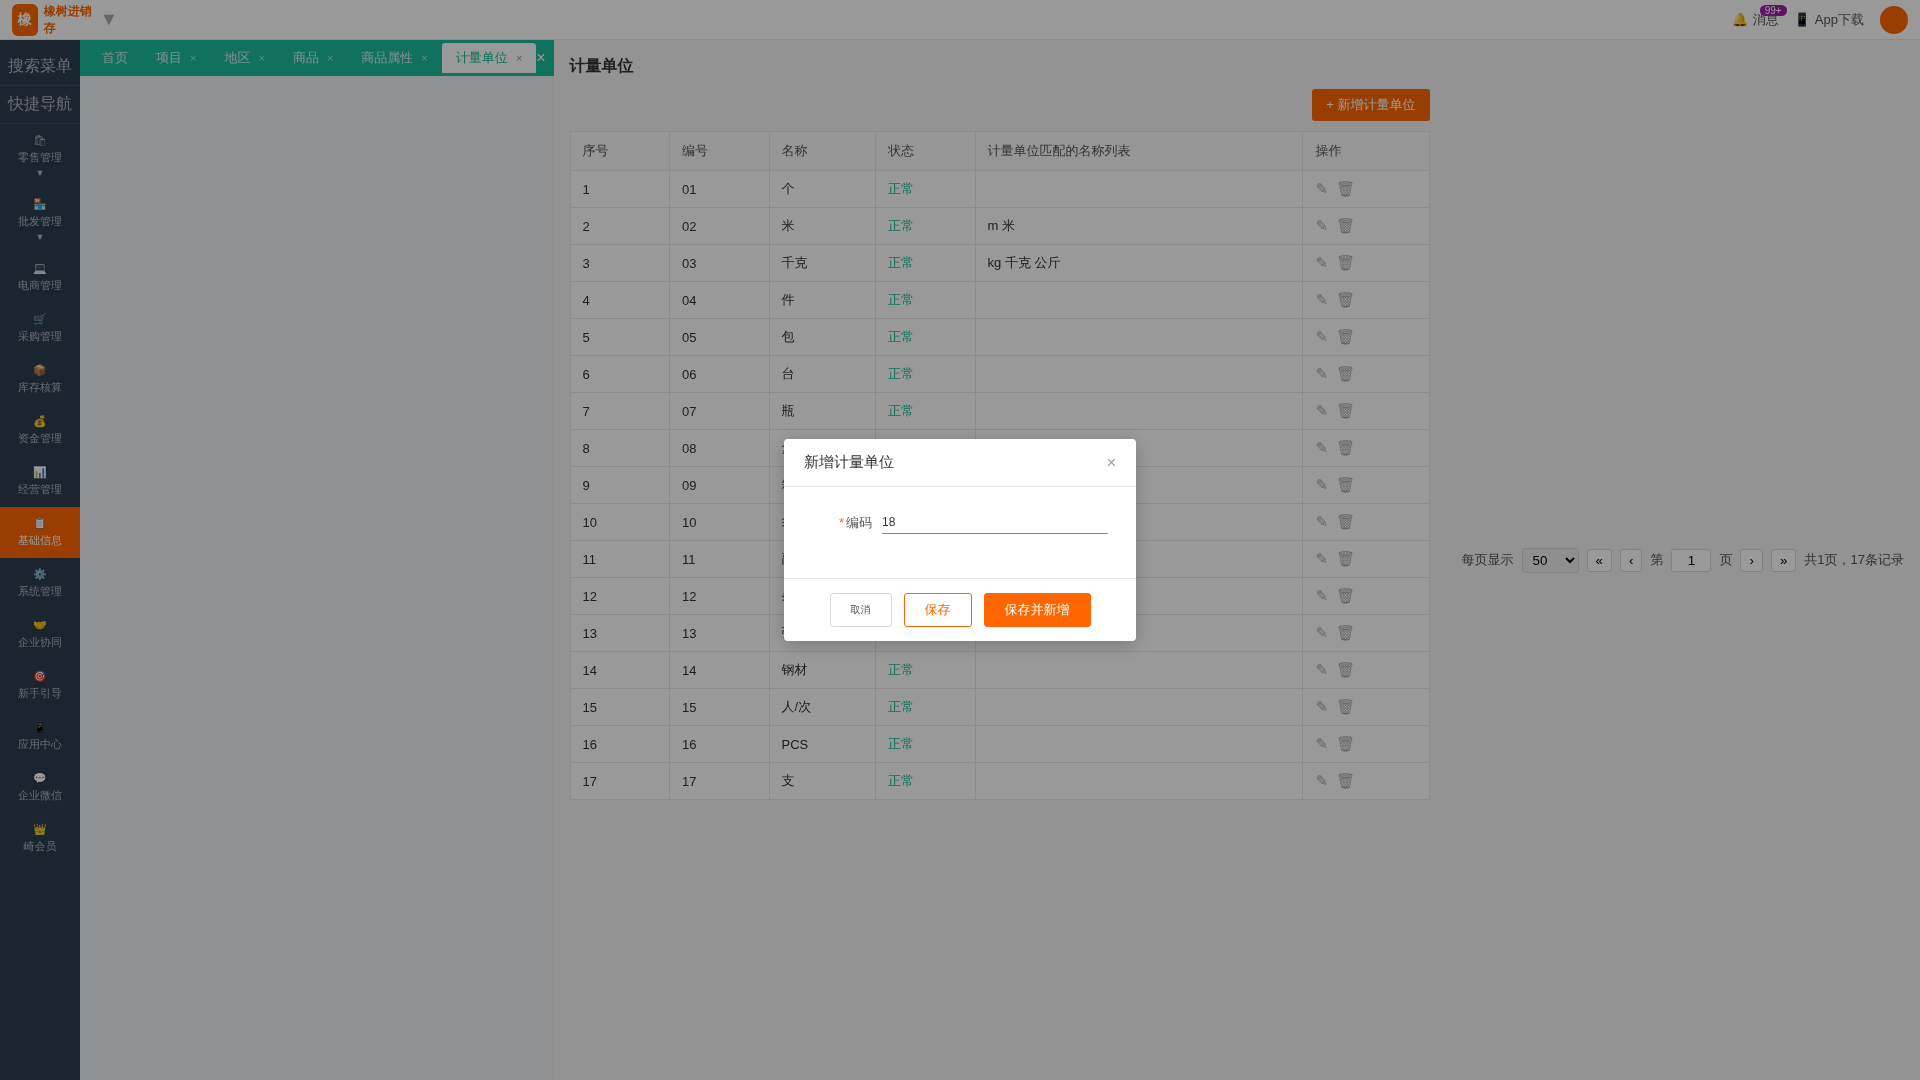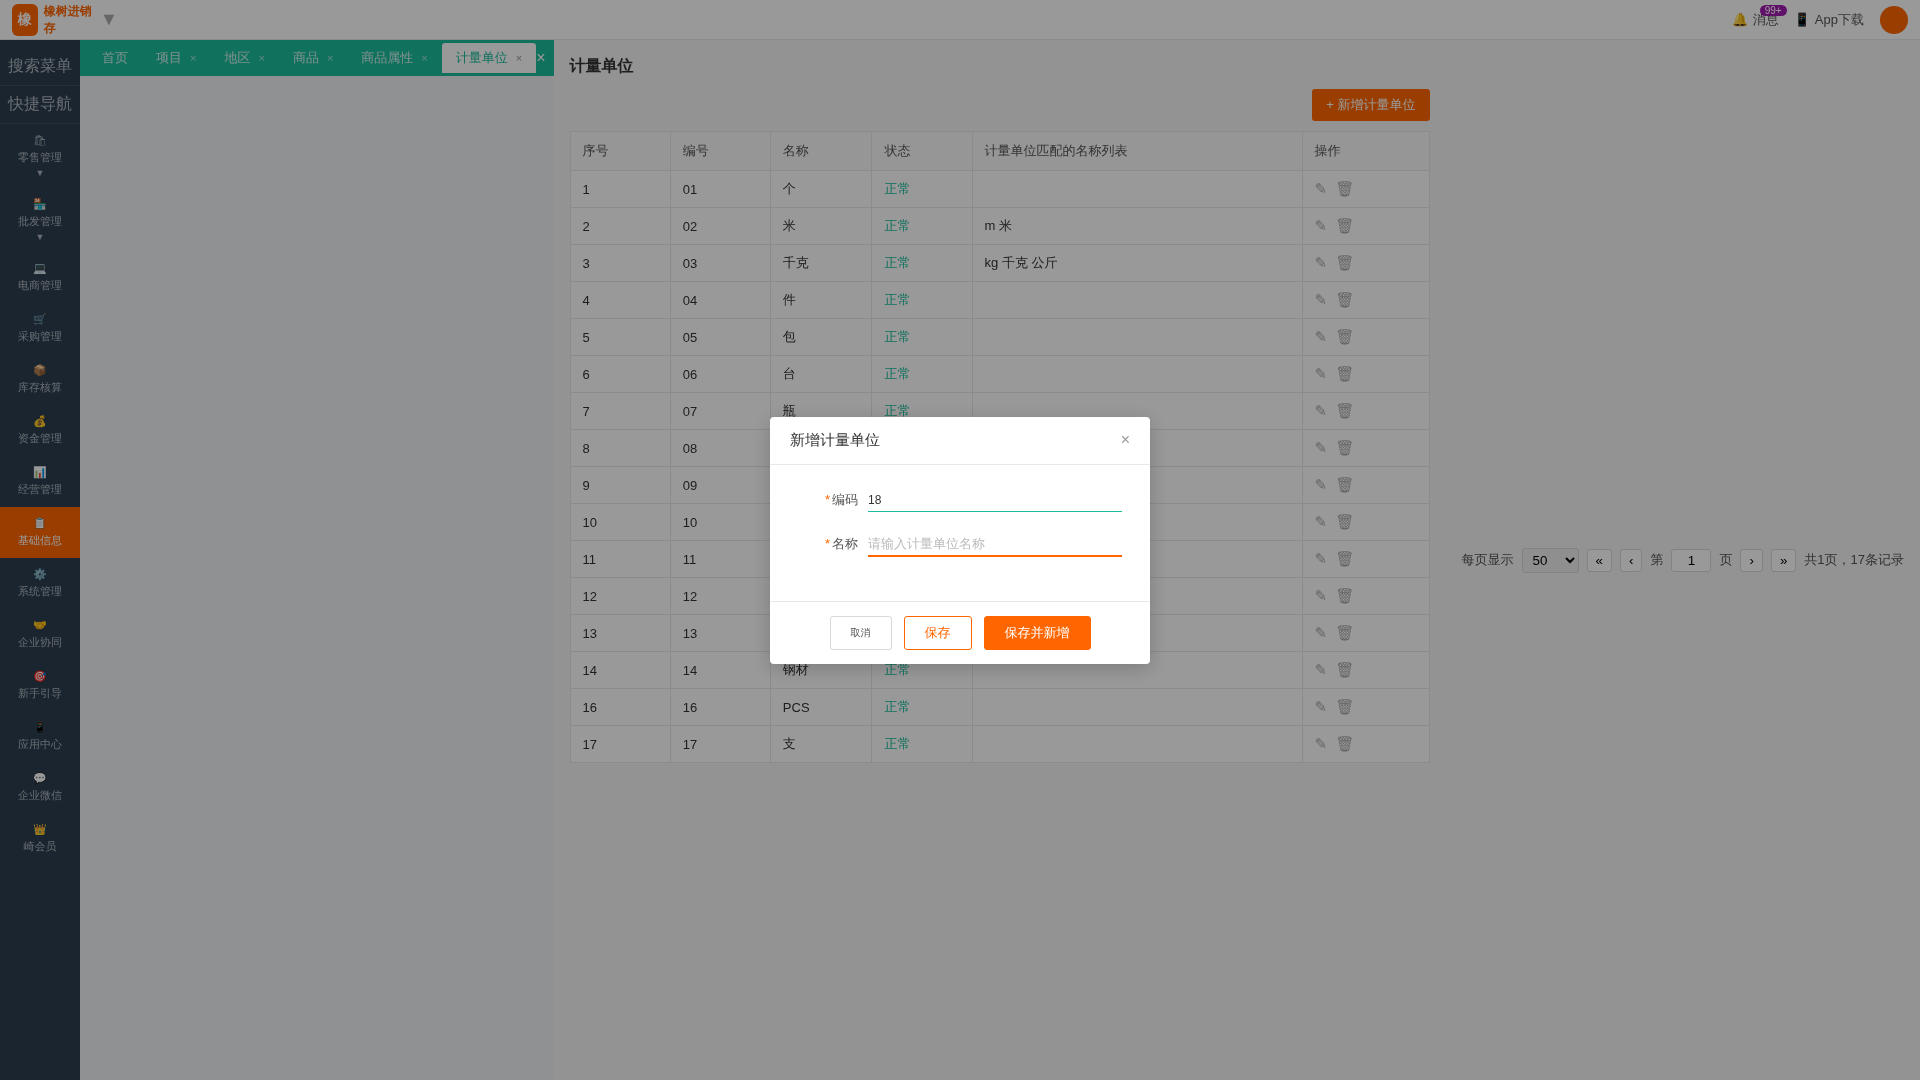--- a/index.html
+++ b/index.html
@@ -51,21 +51,21 @@
     .edit-icon, .delete-icon { cursor: pointer; color: #aaa; font-size: 15px; }
 
     
     .pagination-bar { display: flex; align-items: center; justify-content: flex-end; padding: 12px 16px; background: #f5f5f5; gap: 8px; font-size: 13px; color: #555; }
     .pagination-bar select { border: 1px solid #d9d9d9; border-radius: 3px; padding: 3px 6px; }
     .page-btn { border: 1px solid #d9d9d9; background: #fff; padding: 3px 8px; cursor: pointer; border-radius: 3px; }
     .page-input { border: 1px solid #d9d9d9; width: 40px; text-align: center; border-radius: 3px; padding: 3px; }
 
     
     .overlay { position: fixed; top: 0; left: 0; width: 100%; height: 100%; background: rgba(0,0,0,0.4); display: flex; align-items: center; justify-content: center; z-index: 1000; }
-    .modal { background: #fff; border-radius: 4px; width: 380px; box-shadow: 0 4px 20px rgba(0,0,0,0.2); }
+    .modal { background: #fff; border-radius: 4px; width: 352px; box-shadow: 0 4px 20px rgba(0,0,0,0.2); }
     .modal-header { padding: 14px 20px; border-bottom: 1px solid #e8e8e8; display: flex; align-items: center; justify-content: space-between; }
     .modal-title { font-size: 15px; font-weight: 500; color: #333; }
     .modal-close { cursor: pointer; color: #999; font-size: 16px; }
     .modal-body { padding: 24px 28px; }
     .form-row { display: flex; align-items: center; margin-bottom: 20px; }
     .form-label { width: 60px; text-align: right; margin-right: 10px; font-size: 13px; color: #555; }
     .form-label .required { color: #f60; margin-right: 2px; }
     .form-input { flex: 1; border: none; border-bottom: 1px solid #1bbc9b; padding: 4px 0; font-size: 12px; outline: none; color: #333; }
     .form-input::placeholder { color: #bbb; font-size: 13px; }
     .form-input-name { flex: 1; border: none; border-bottom: 2px solid #f60; padding: 4px 0; font-size: 13px; outline: none; color: #333; }
@@ -397,20 +397,33 @@
       <td><span class="status-normal">正常</span></td>
       <td></td>
       <td>
         <div class="action-btns">
           <span class="edit-icon">✎</span>
           <span class="delete-icon">🗑</span>
         </div>
       </td>
     </tr>
               <tr>
+      <td>15</td>
+      <td>15</td>
+      <td>人/次</td>
+      <td><span class="status-normal">正常</span></td>
+      <td></td>
+      <td>
+        <div class="action-btns">
+          <span class="edit-icon">✎</span>
+          <span class="delete-icon">🗑</span>
+        </div>
+      </td>
+    </tr>
+              <tr>
       <td>16</td>
       <td>16</td>
       <td>PCS</td>
       <td><span class="status-normal">正常</span></td>
       <td></td>
       <td>
         <div class="action-btns">
           <span class="edit-icon">✎</span>
           <span class="delete-icon">🗑</span>
         </div>
@@ -460,26 +473,20 @@
       <span class="modal-title">新增计量单位</span>
       <span class="modal-close">×</span>
     </div>
     <div class="modal-body">
       <div class="form-row">
         <div class="form-label">
           <span class="required">*</span><span>编码</span>
         </div>
         <input class="form-input" type="text" value="18" style="">
       </div>
-      <div class="form-row">
-        <div class="form-label">
-          <span class="required">*</span><span>名称</span>
-        </div>
-        <input class="form-input-name" type="text" placeholder="请输入计量单位名称" style="">
-      </div>
     </div>
     <div class="modal-footer">
       <button class="btn-cancel">取消</button>
       <button class="btn-save">保存</button>
       <button class="btn-save-new">保存并新增</button>
     </div>
   </div>
 </div>
 
 </body></html>

